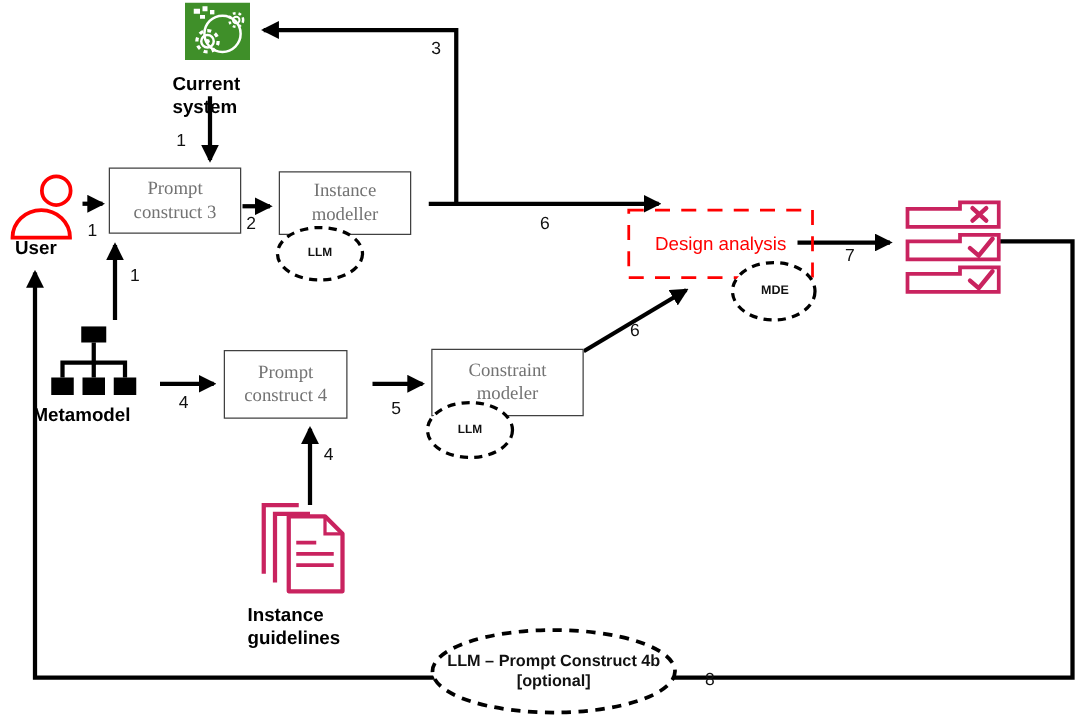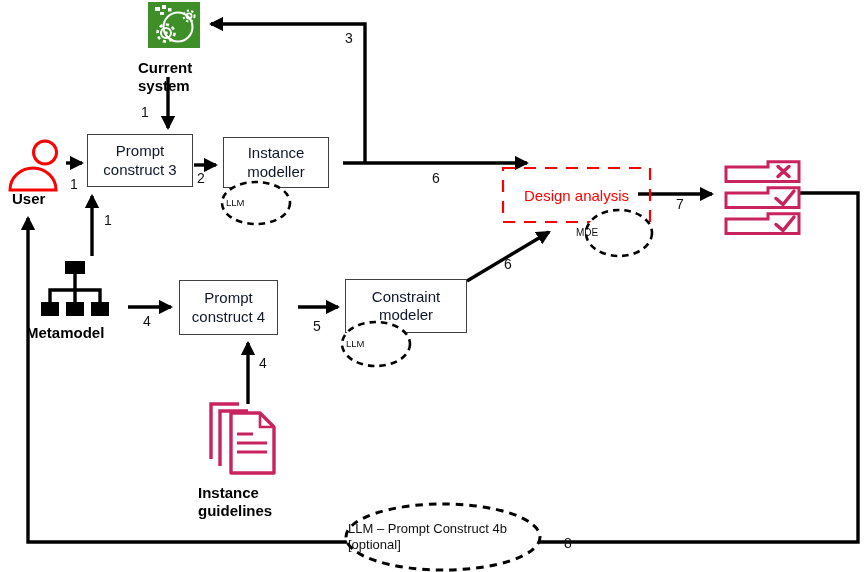--- a/index.html
+++ b/index.html
@@ -4,21 +4,21 @@
 <style>
   html,body{margin:0;padding:0;background:#fff;}
   .stage{
     position:relative;width:864px;height:572px;background:#ffffff;overflow:hidden;
     font-family:"Liberation Sans",sans-serif;color:#111;
   }
   .stage svg.layer{position:absolute;left:0;top:0;pointer-events:none;}
   .box{
     position:absolute;background:#ffffff;border:1.4px solid #404040;
     display:flex;align-items:center;justify-content:center;text-align:center;
-    font-size:15px;line-height:1.22;color:#0f172a;padding:0 4px;box-sizing:border-box;z-index:2;
+    font-size:15px;line-height:1.22;color:#737373;padding:0 4px;box-sizing:border-box;z-index:2;font-family:Liberation Serif, serif;
   }
   #box-pc3{left:87px;top:134px;width:106px;height:53px;}
   #box-instance{left:223px;top:137px;width:106px;height:51px;}
   #box-pc4{left:179px;top:280px;width:99px;height:55px;}
   #box-constraint{left:345px;top:279px;width:122px;height:54px;}
   #text-design{
     position:absolute;left:505px;top:168px;width:143px;height:54px;z-index:2;
     display:flex;align-items:center;justify-content:center;text-align:left;
     font-size:15px;color:#ff0000;background:transparent;
   }
@@ -46,25 +46,25 @@
   #lab-2{left:197px;top:170px;}
   #lab-3{left:345px;top:30px;}
   #lab-m4{left:143px;top:313px;}
   #lab-s4{left:259px;top:355px;}
   #lab-5{left:313px;top:318px;}
   #lab-i6{left:432px;top:170px;}
   #lab-c6{left:504px;top:256px;}
   #lab-7{left:676px;top:196px;}
   #lab-8{left:564px;top:535px;}
   .cloud-text{
-    position:absolute;z-index:4;text-align:left;color:#111;
+    position:absolute;z-index:4;text-align:center;color:#111;font-weight:bold;
   }
   #cloudtext-llm1{left:226px;top:197px;width:60px;font-size:9.5px;}
   #cloudtext-llm2{left:346px;top:338px;width:60px;font-size:9.5px;}
-  #cloudtext-mde{left:576px;top:227px;width:60px;font-size:10px;}
+  #cloudtext-mde{left:590px;top:227px;width:60px;font-size:10px;}
   #cloudtext-4b{left:348px;top:521px;width:190px;font-size:13px;line-height:16px;}
 </style>
 </head>
 <body>
 
 <div class="stage">
 
   <svg class="layer" width="864" height="572" style="z-index:1;">
     <defs>
       <marker id="ah" viewBox="0 0 10 10" refX="8.5" refY="5" markerWidth="4.2" markerHeight="4.2" orient="auto-start-reverse">

